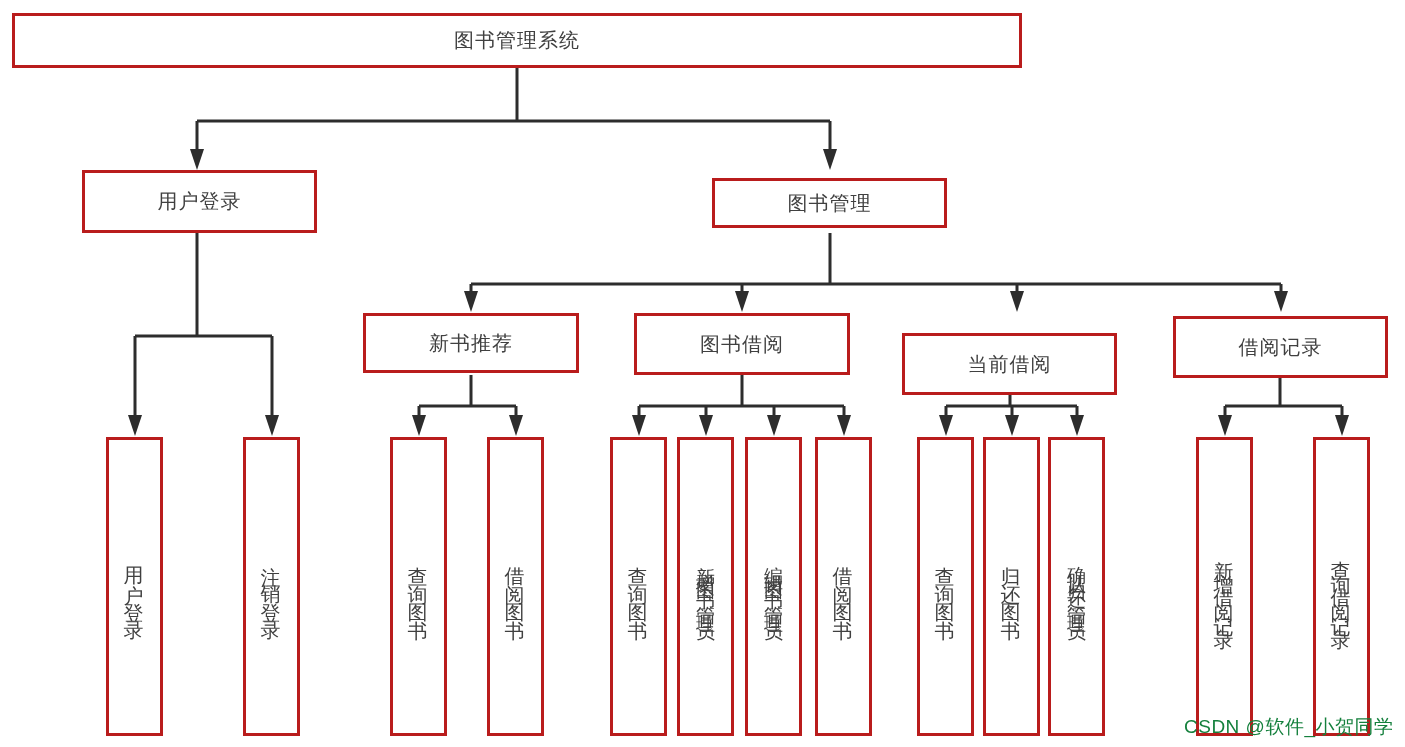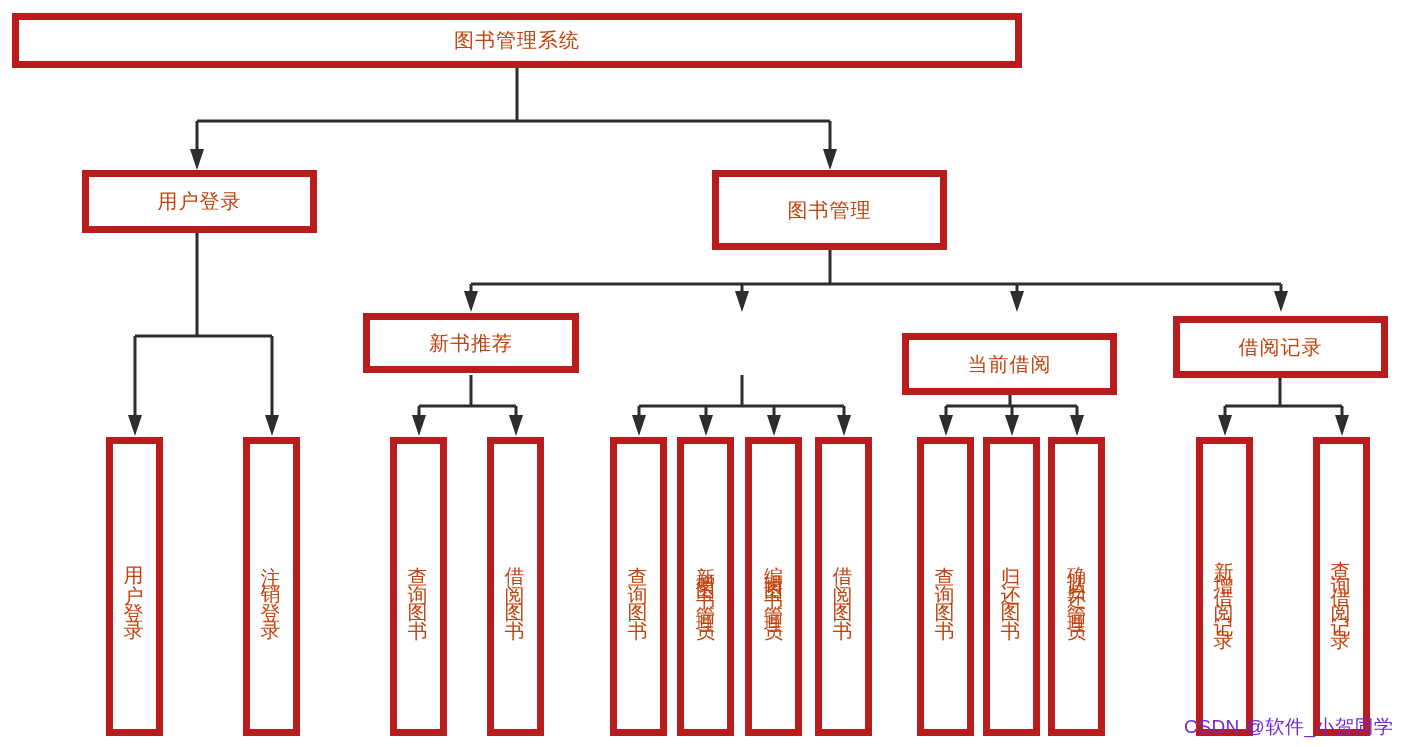--- a/index.html
+++ b/index.html
@@ -18,23 +18,23 @@
   }
   .connectors .ln {
     fill: none;
     stroke: #2d2d2d;
     stroke-width: 3;
   }
   .connectors .ar { fill: #2d2d2d; stroke: none; }
   .box {
     position: absolute;
     box-sizing: border-box;
-    border: 7px solid #b91c1c;
+    border: 3px solid #b91c1c;
     background: #ffffff;
-    color: #c2410c;
+    color: #404040;
     display: flex;
     align-items: center;
     justify-content: center;
     font-size: 20px;
     letter-spacing: 1px;
     white-space: nowrap;
   }
   .box.v {
     writing-mode: vertical-rl;
     text-orientation: mixed;
@@ -42,21 +42,21 @@
   }
   .box.v4 { letter-spacing: 18px; }
   .box.v6 { letter-spacing: 14px; }
   .box.v9 { letter-spacing: 8px; font-size: 19px; }
   .watermark {
     position: absolute;
     left: 1184px;
     top: 714px;
     font-size: 19px;
     letter-spacing: 0.5px;
-    color: #6d28d9;
+    color: #15803d;
     z-index: 5;
   }
 </style>
 </head>
 <body>
 
 <div class="stage">
 
   <svg class="connectors" width="1405" height="747" viewBox="0 0 1405 747" xmlns="http://www.w3.org/2000/svg">
 
@@ -90,23 +90,24 @@
     <polygon class="ar" points="1070,415 1084,415 1077,436"></polygon>
 
     <path class="ln" d="M1280 375 L1280 406 M1225 406 L1342 406 M1225 406 L1225 418 M1342 406 L1342 418"></path>
     <polygon class="ar" points="1218,415 1232,415 1225,436"></polygon>
     <polygon class="ar" points="1335,415 1349,415 1342,436"></polygon>
   </svg>
 
   <div class="box" style="left:12px; top:13px; width:1010px; height:55px;">图书管理系统</div>
 
   <div class="box" style="left:82px; top:170px; width:235px; height:63px;">用户登录</div>
-  <div class="box" style="left:712px; top:170px; width:235px; height:80px;">图书管理</div>
+  <div class="box" style="left:712px; top:178px; width:235px; height:50px;">图书管理</div>
 
   <div class="box" style="left:363px; top:313px; width:216px; height:60px;">新书推荐</div>
+  <div class="box" style="left:634px; top:313px; width:216px; height:62px;">图书借阅</div>
   <div class="box" style="left:902px; top:313px; width:215px; height:62px;margin-top:20px;">当前借阅</div>
   <div class="box" style="left:1173px; top:316px; width:215px; height:62px;">借阅记录</div>
 
   <div class="box v v4" style="left:106px; top:437px; width:57px; height:299px;">用户登录</div>
   <div class="box v v4" style="left:243px; top:437px; width:57px; height:299px;">注销登录</div>
 
   <div class="box v v4" style="left:390px; top:437px; width:57px; height:299px;">查询图书</div>
   <div class="box v v4" style="left:487px; top:437px; width:57px; height:299px;">借阅图书</div>
 
   <div class="box v v4" style="left:610px; top:437px; width:57px; height:299px;">查询图书</div>

